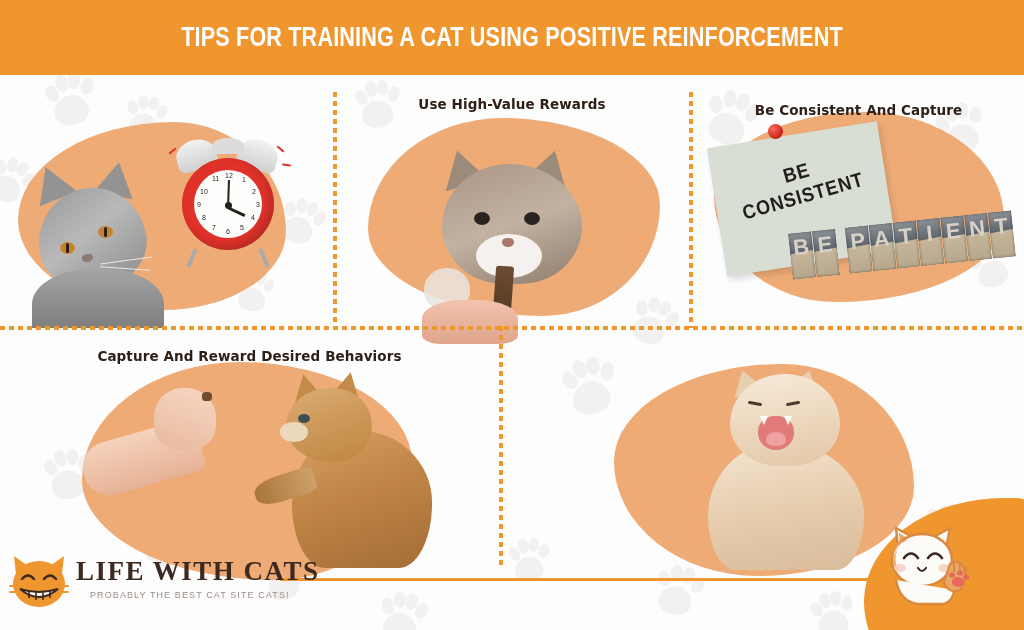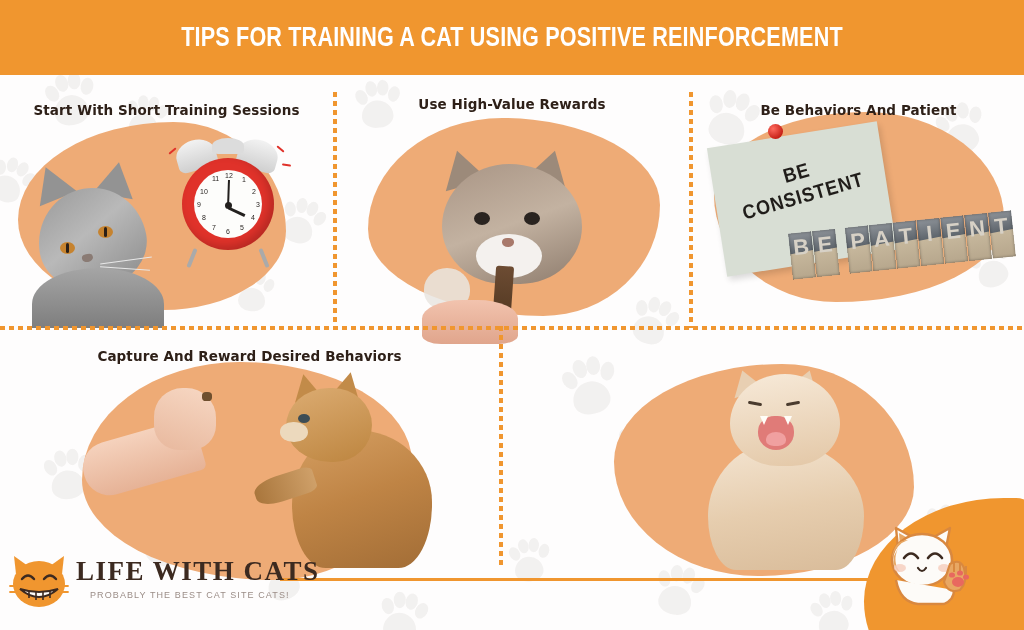--- a/index.html
+++ b/index.html
@@ -465,23 +465,20 @@
 
   <div class="header">
     <div class="header-title">TIPS FOR TRAINING A CAT USING POSITIVE REINFORCEMENT</div>
   </div>
 
   <div class="divider v" style="left:333px; top:92px;  height:236px;"></div>
   <div class="divider v" style="left:689px; top:92px;  height:236px;"></div>
   <div class="divider h" style="left:0px;  top:326px; width:1024px;"></div>
   <div class="divider v" style="left:499px; top:326px; height:240px;"></div>
 
-  <div class="card" style="left:0px; top:92px; width:333px; height:236px;">
-    <div class="card-title" style="top:10px;">Start With Short Training Sessions</div>
-  </div>
   <div class="blob blob-1"></div>
   <div class="photo graycat">
     <span class="ear l"></span>
       <span class="ear r"></span>
     <span class="head"></span>
     <span class="eye l">
         <i></i>
       </span>
     <span class="eye r">
         <i></i>
@@ -531,21 +528,21 @@
     <span class="eye l"></span>
     <span class="eye r"></span>
     <span class="muzzle"></span>
       <span class="nose"></span>
     <span class="paw"></span>
     <span class="treat"></span>
     <span class="hand"></span>
   </div>
 
   <div class="card" style="left:693px; top:92px; width:331px; height:236px;">
-    <div class="card-title" style="top:10px;">Be Behaviors And Patient</div>
+    <div class="card-title" style="top:10px;">Be Consistent And Capture</div>
   </div>
   <div class="blob blob-3"></div>
   <div class="photo note">
     <div class="txt">BE CONSISTENT</div>
   </div>
   <div class="pushpin"></div>
   <div class="letterpress">
     <span class="blk">B</span>
       <span class="blk">E</span>
       <span class="blk sp"></span>

